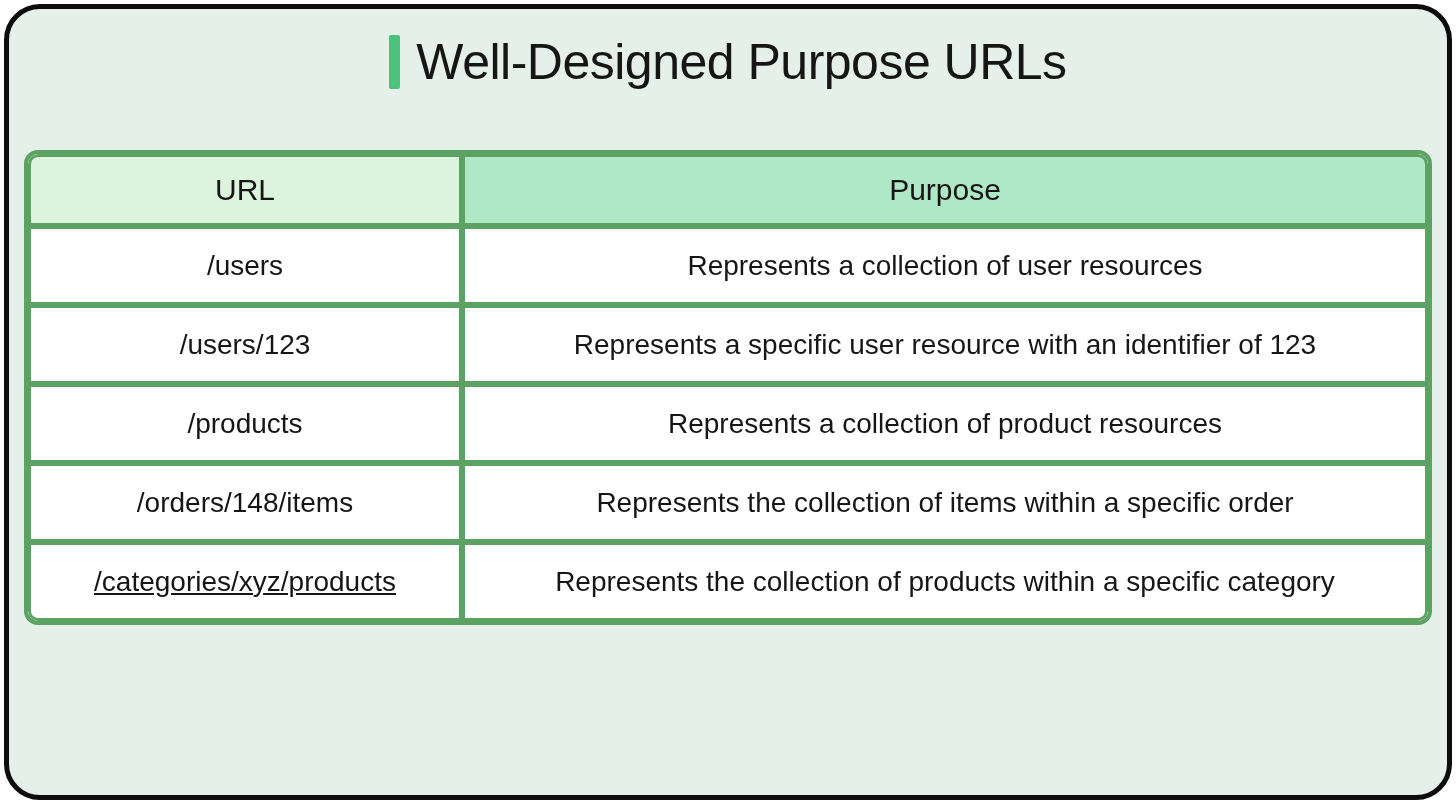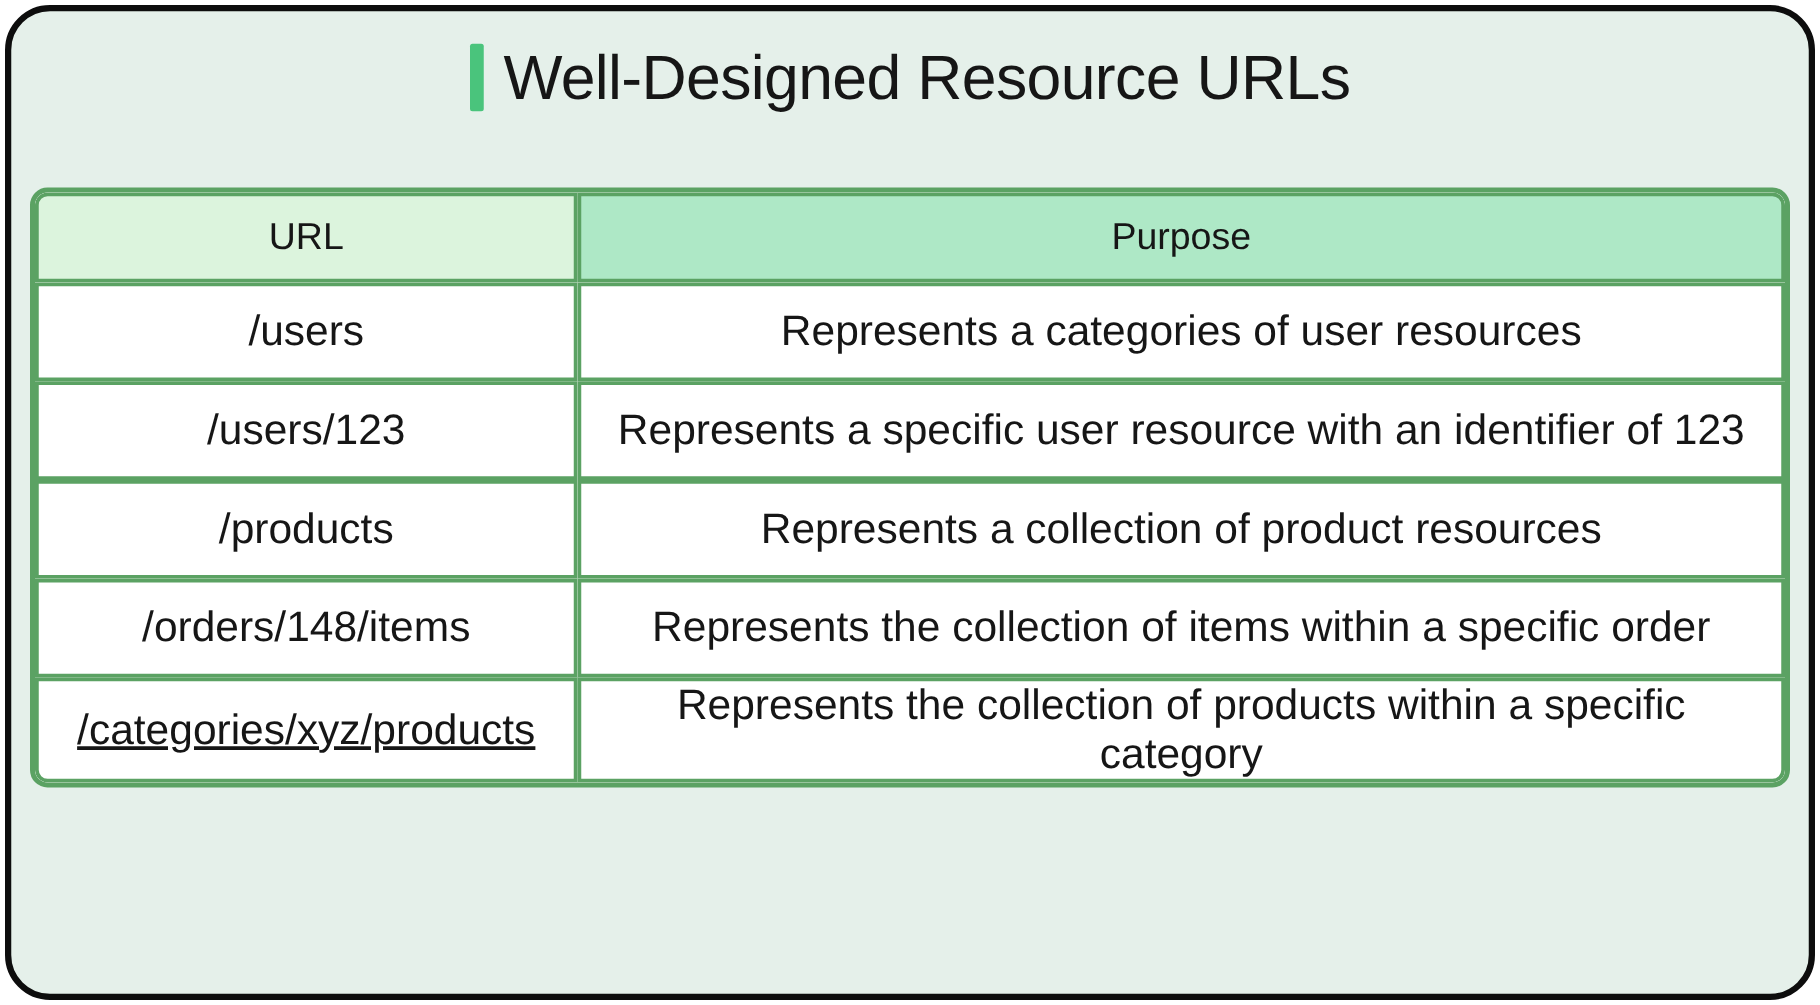--- a/index.html
+++ b/index.html
@@ -84,50 +84,50 @@
     height: 72px;
     font-size: 30px;
     font-weight: 400;
   }
   .resource-table th.col-url  { background: var(--url-header-bg); width: 31%; }
   .resource-table th.col-purpose { background: var(--purpose-header-bg); }
   .resource-table th.col-url  { border-top-left-radius: 10px; }
   .resource-table th.col-purpose { border-top-right-radius: 10px; }
   .resource-table td {
     height: 79px;
-    font-size: 34px;
+    font-size: 28px;
     font-weight: 400;
     background: #ffffff;
   }
   .resource-table tr:last-child td:first-child { border-bottom-left-radius: 10px; text-decoration: underline; }
   .resource-table tr:last-child td:last-child  { border-bottom-right-radius: 10px; }
 </style>
 </head>
 <body>
 
 <div class="stage">
   <div class="frame">
 
     <div class="title-row">
       <span class="accent-bar"></span>
-      <h1 class="page-title">Well-Designed Resource URLs</h1>
+      <h1 class="page-title">Well-Designed Purpose URLs</h1>
     </div>
 
     <div class="table-wrap">
       <table class="resource-table">
         <thead>
           <tr>
             <th class="col-url">URL</th>
             <th class="col-purpose">Purpose</th>
           </tr>
         </thead>
         <tbody>
           <tr>
             <td>/users</td>
-            <td>Represents a categories of user resources</td>
+            <td>Represents a collection of user resources</td>
           </tr>
           <tr>
             <td>/users/123</td>
             <td>Represents a specific user resource with an identifier of 123</td>
           </tr>
           <tr>
             <td>/products</td>
             <td>Represents a collection of product resources</td>
           </tr>
           <tr>

